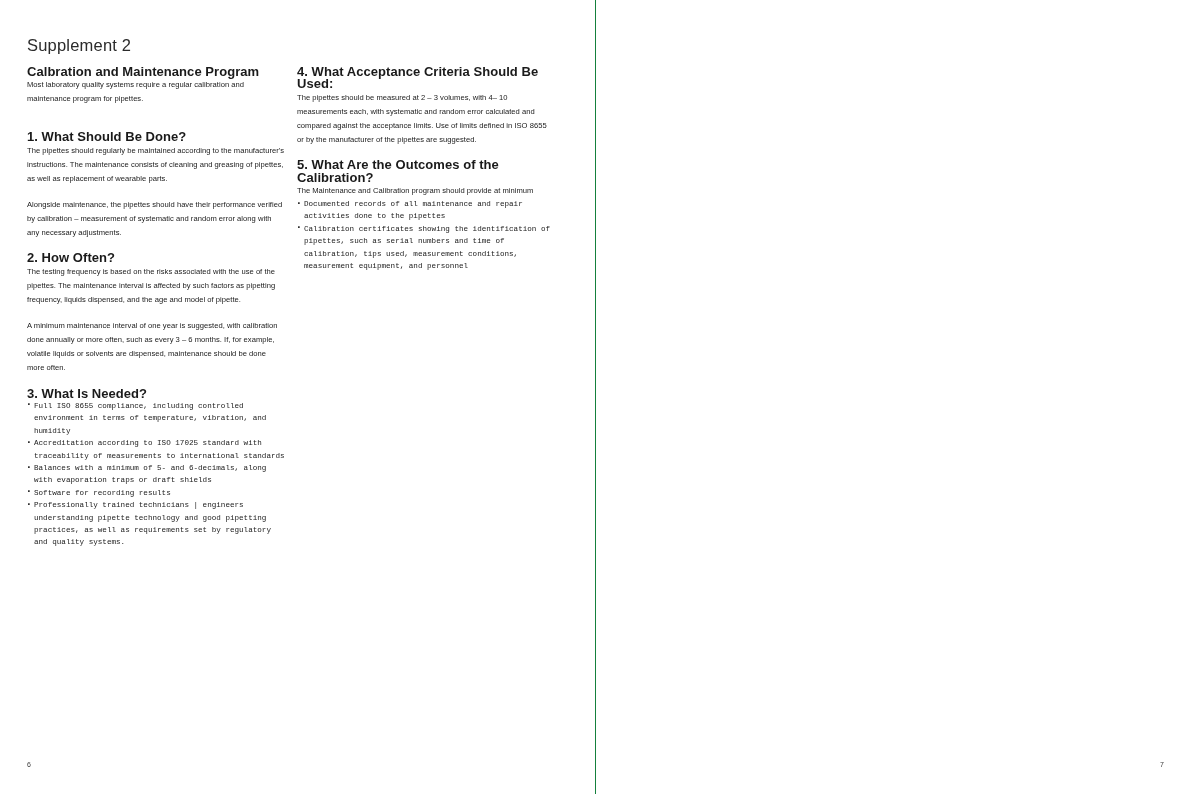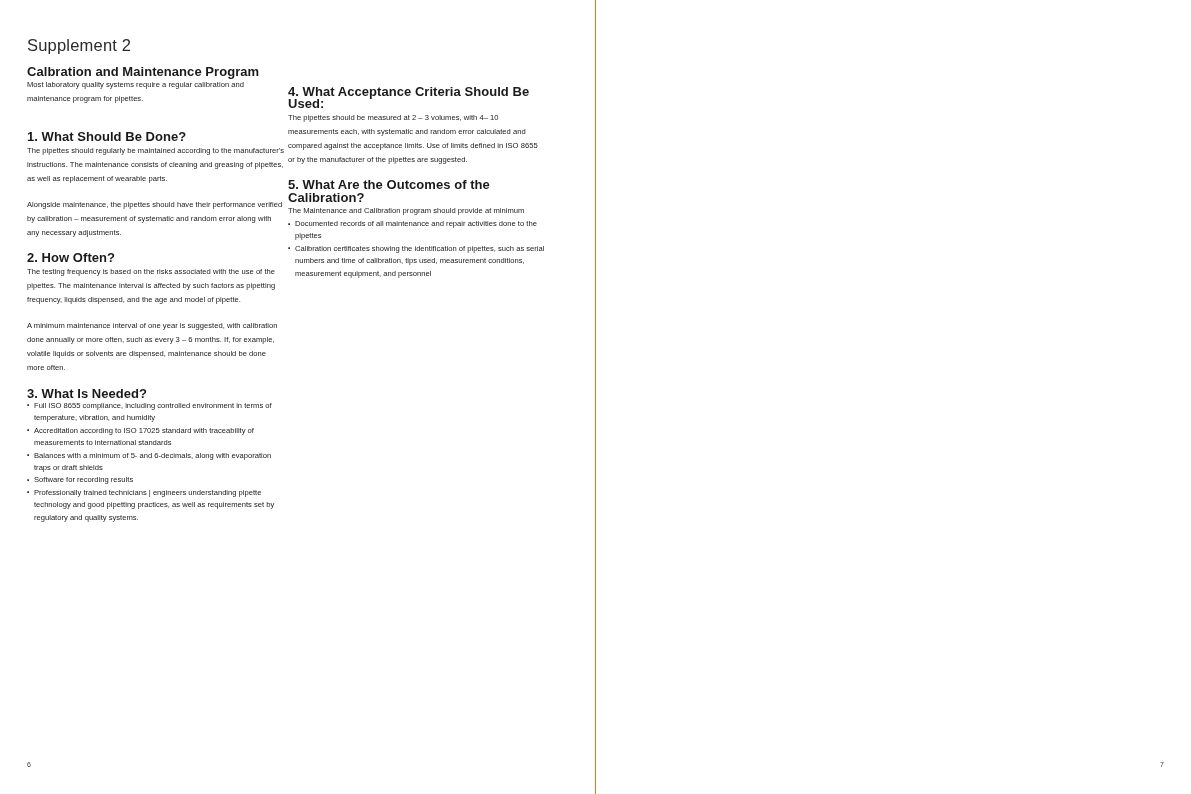--- a/index.html
+++ b/index.html
@@ -10,21 +10,21 @@
   }
   body {
     font-family: "Liberation Sans", "DejaVu Sans", sans-serif;
     color: #1a1a1a;
     -webkit-font-smoothing: antialiased;
   }
   .spread {
     position: relative;
     width: 1191px;
     height: 794px;
-    background: #f97316;
+    background: #15803d;
     overflow: hidden;
   }
   .page {
     position: absolute;
     top: 0;
     height: 794px;
     background: #ffffff;
   }
   .page-left  { left: 0;   width: 595px; }
   .page-right { left: 596px; width: 595px; }
@@ -35,41 +35,42 @@
     font-size: 16.5px;
     font-weight: 400;
     letter-spacing: 0.2px;
     color: #2b2b2b;
     white-space: nowrap;
   }
   .page-left  .page-title { left: 27px; }
 
   .colwrap { position: absolute; top: 66px; }
   .col-l1 { left: 27px;  width: 258px; }
-  .col-l2 { left: 288px; width: 258px; margin-top: 20px; }
+  .col-l2 { left: 297px; width: 258px; }
 
   h3.sec {
     margin: 0 0 0px 0;
     font-size: 13px;
     line-height: 12.4px;
     font-weight: 700;
     letter-spacing: 0.05px;
   }
   p.para {
     margin: 0;
     font-size: 7.6px;
     line-height: 14px;
     letter-spacing: 0.02px;
   }
   .gap { height: 12.4px; }
 
   ul.bullets {
     margin: 0;
     padding: 0;
     list-style: none;
+    font-family: Liberation Mono, monospace;
   }
   ul.bullets > li {
     position: relative;
     margin: 0;
     padding-left: 7px;
     font-size: 7.6px;
     line-height: 12.4px;
   }
   ul.bullets > li::before {
     content: "\25AA";

